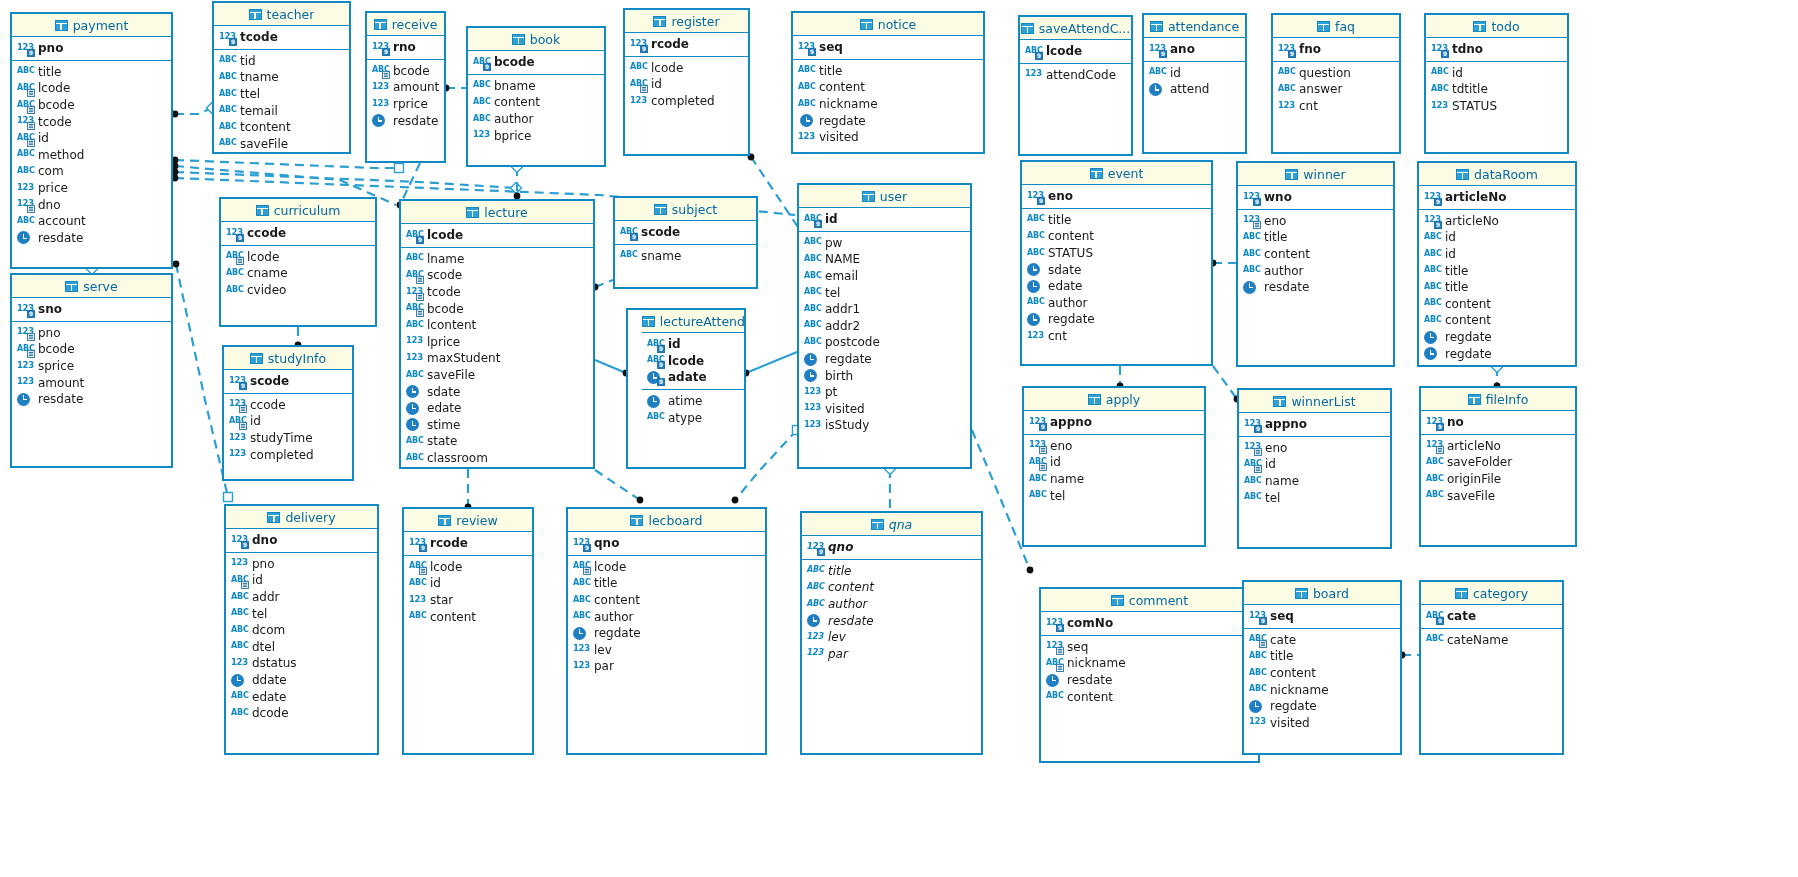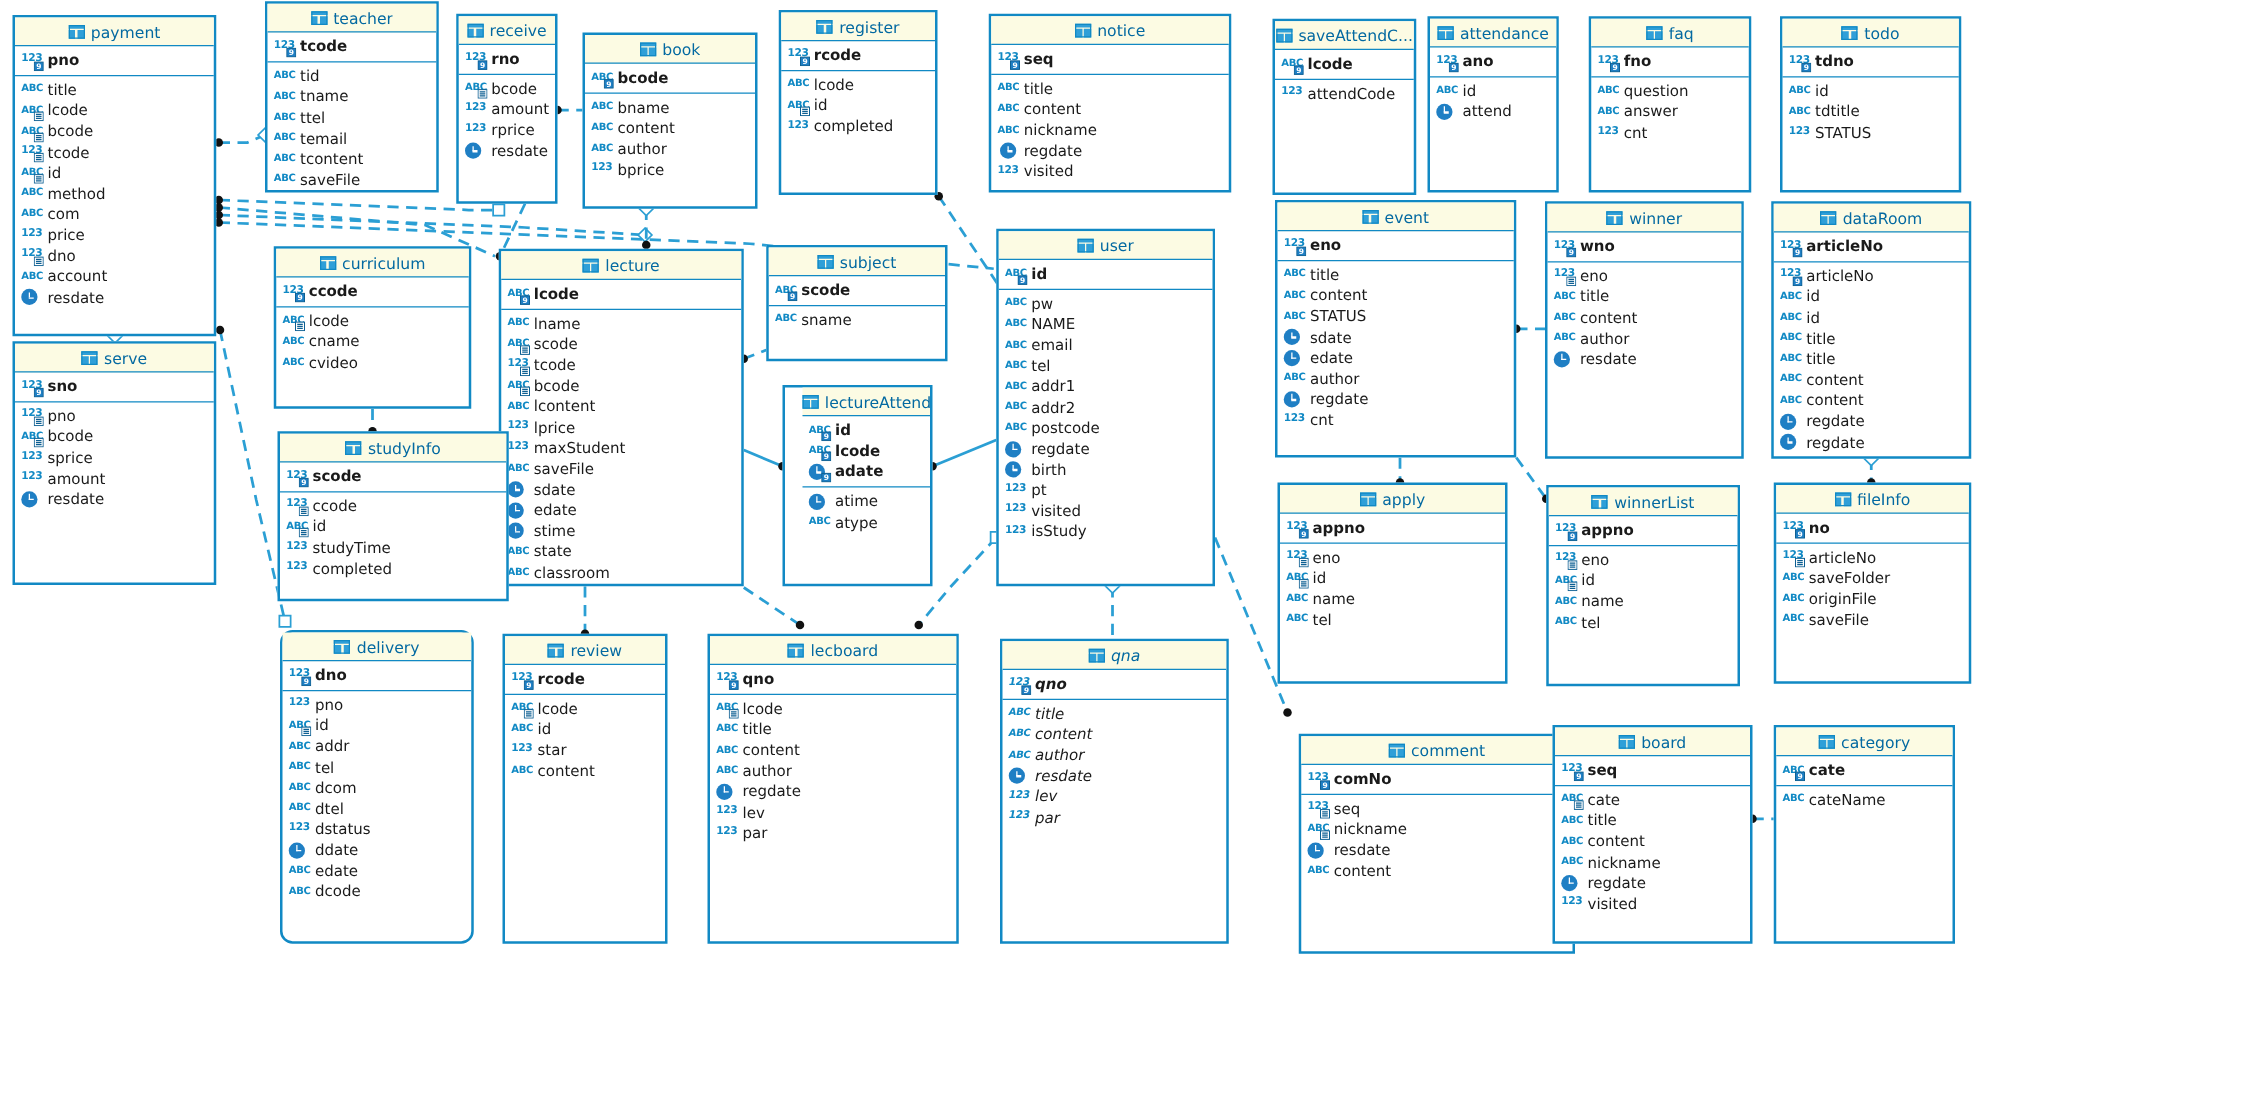--- a/index.html
+++ b/index.html
@@ -1262,21 +1262,21 @@
               <span class="lbl">123</span>
             </span>
             <span>amount</span>
           </div>
           <div class="col">
             <span class="ic"><span class="clock"></span></span>
             <span>resdate</span>
           </div>
         </div>
       </div>
-      <div class="entity" style="left: 222px; top: 345px; width: 185px; height: 136px;">
+      <div class="entity" style="left: 222px; top: 345px; width: 132px; height: 136px;">
         <div class="ehead">
           <span class="tblicon">
             <i class="a"></i>
             <i class="b"></i>
             <i class="c"></i>
             <u></u>
           </span>
           <span class="etitle">studyInfo</span>
         </div>
         <div class="pkzone">
@@ -1486,21 +1486,21 @@
             <span>originFile</span>
           </div>
           <div class="col">
             <span class="ic">
               <span class="lbl abc">ABC</span>
             </span>
             <span>saveFile</span>
           </div>
         </div>
       </div>
-      <div class="entity" style="left: 224px; top: 504px; width: 155px; height: 251px; border-radius: 10px;">
+      <div class="entity" style="left: 224px; top: 504px; width: 155px; height: 251px;">
         <div class="ehead">
           <span class="tblicon">
             <i class="a"></i>
             <i class="b"></i>
             <i class="c"></i>
             <u></u>
           </span>
           <span class="etitle">delivery</span>
         </div>
         <div class="pkzone">

